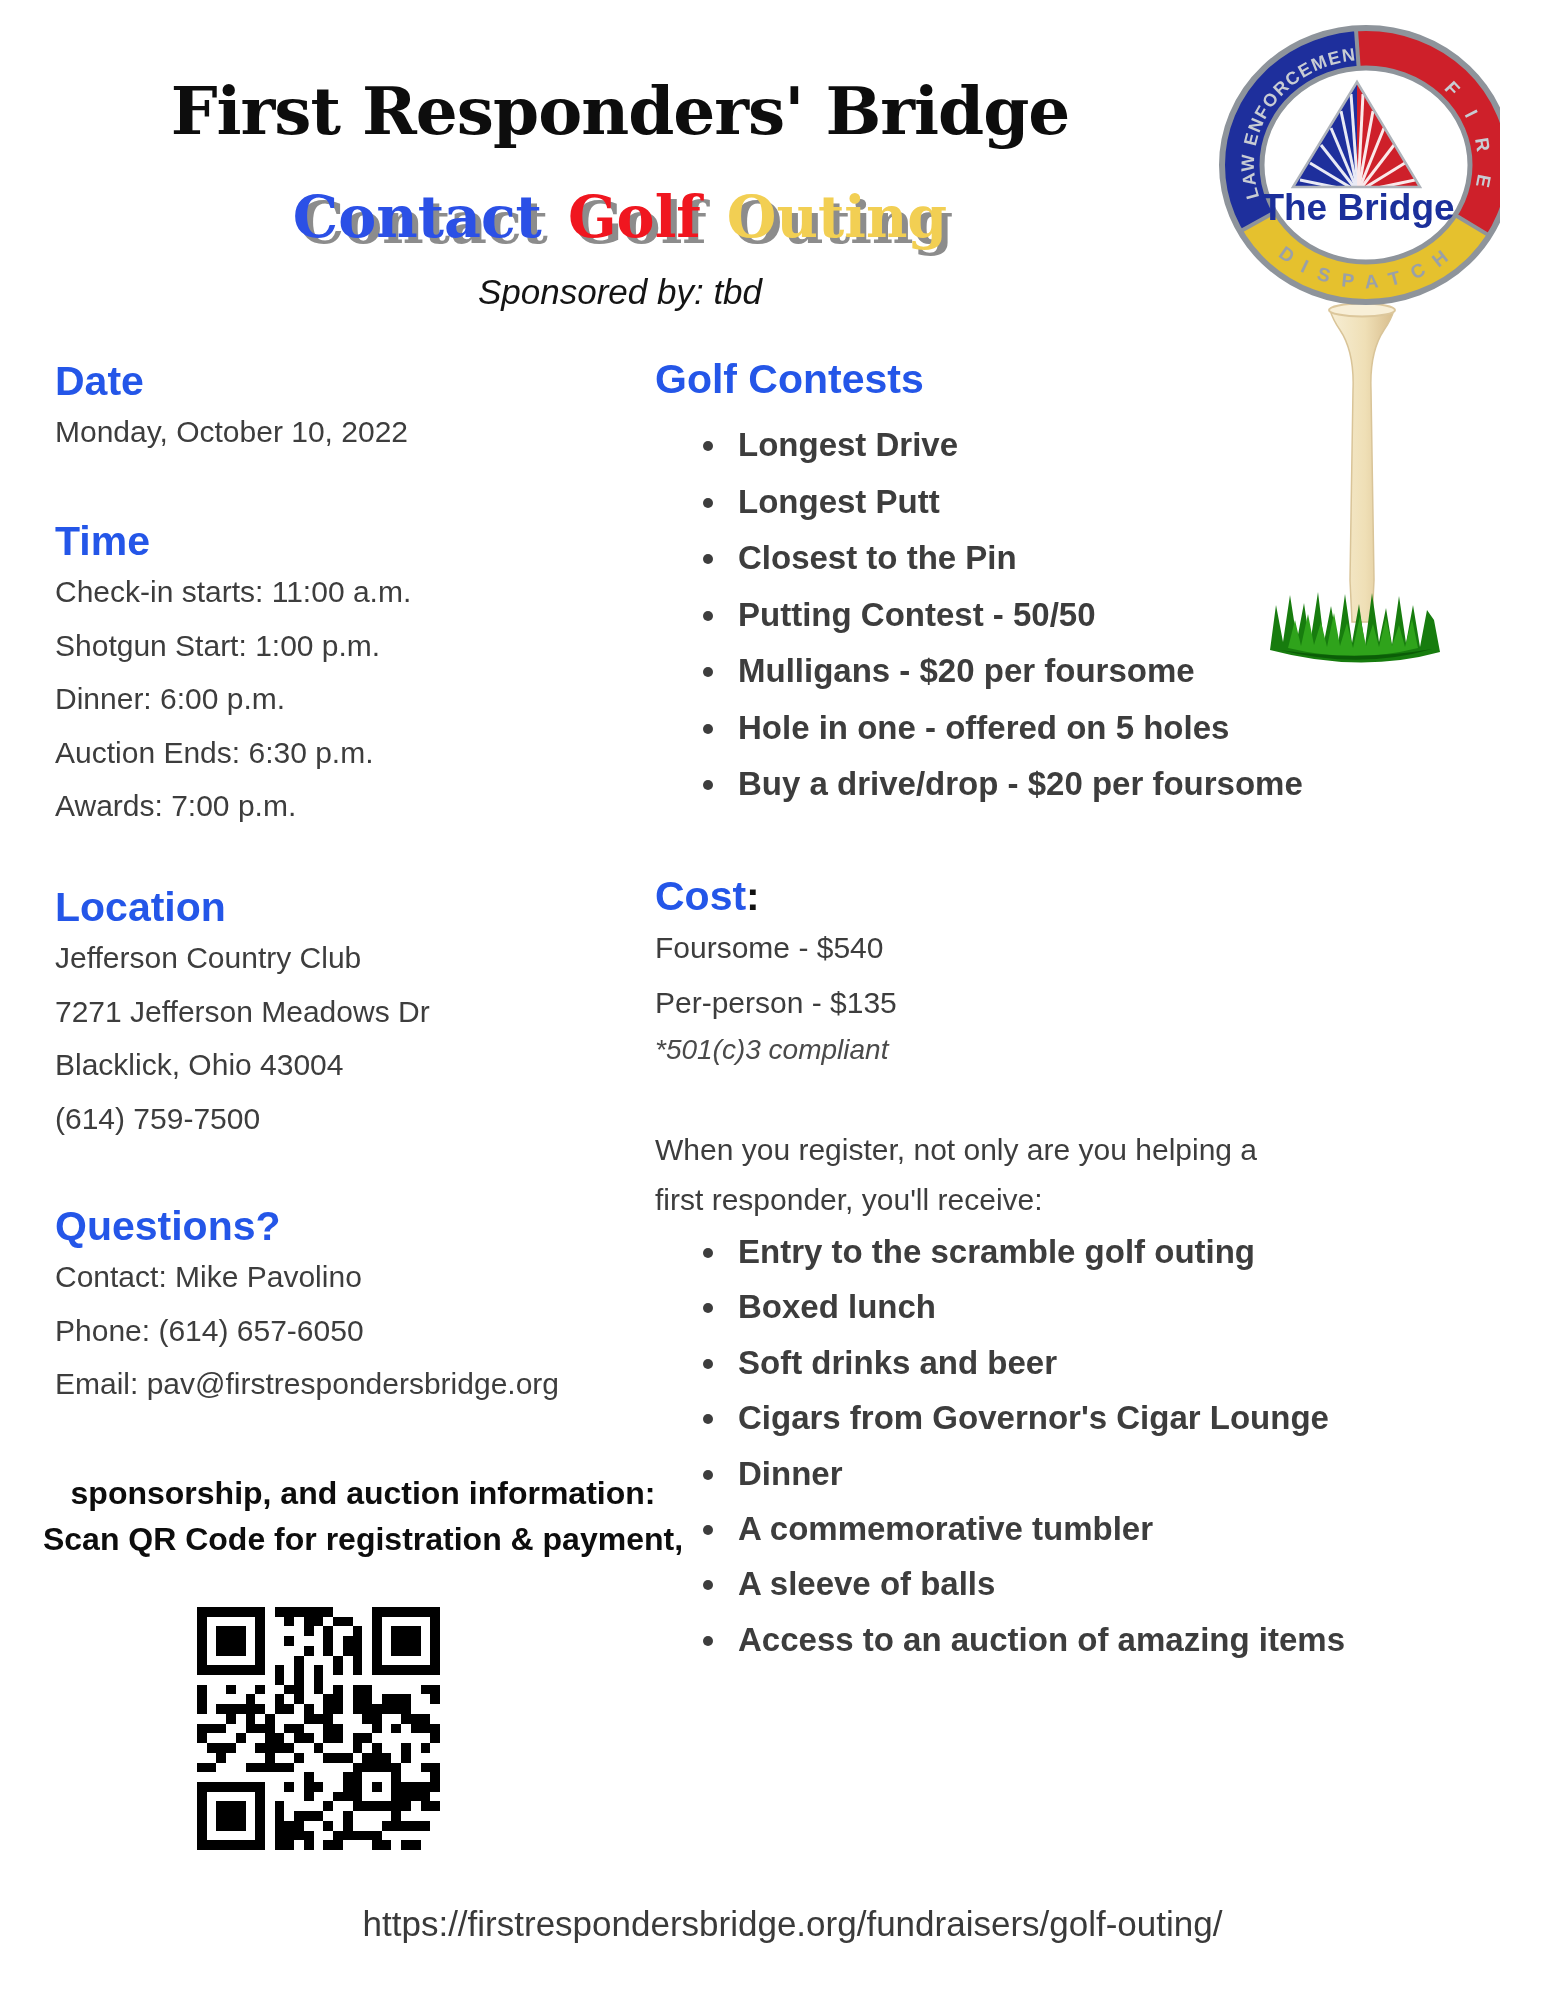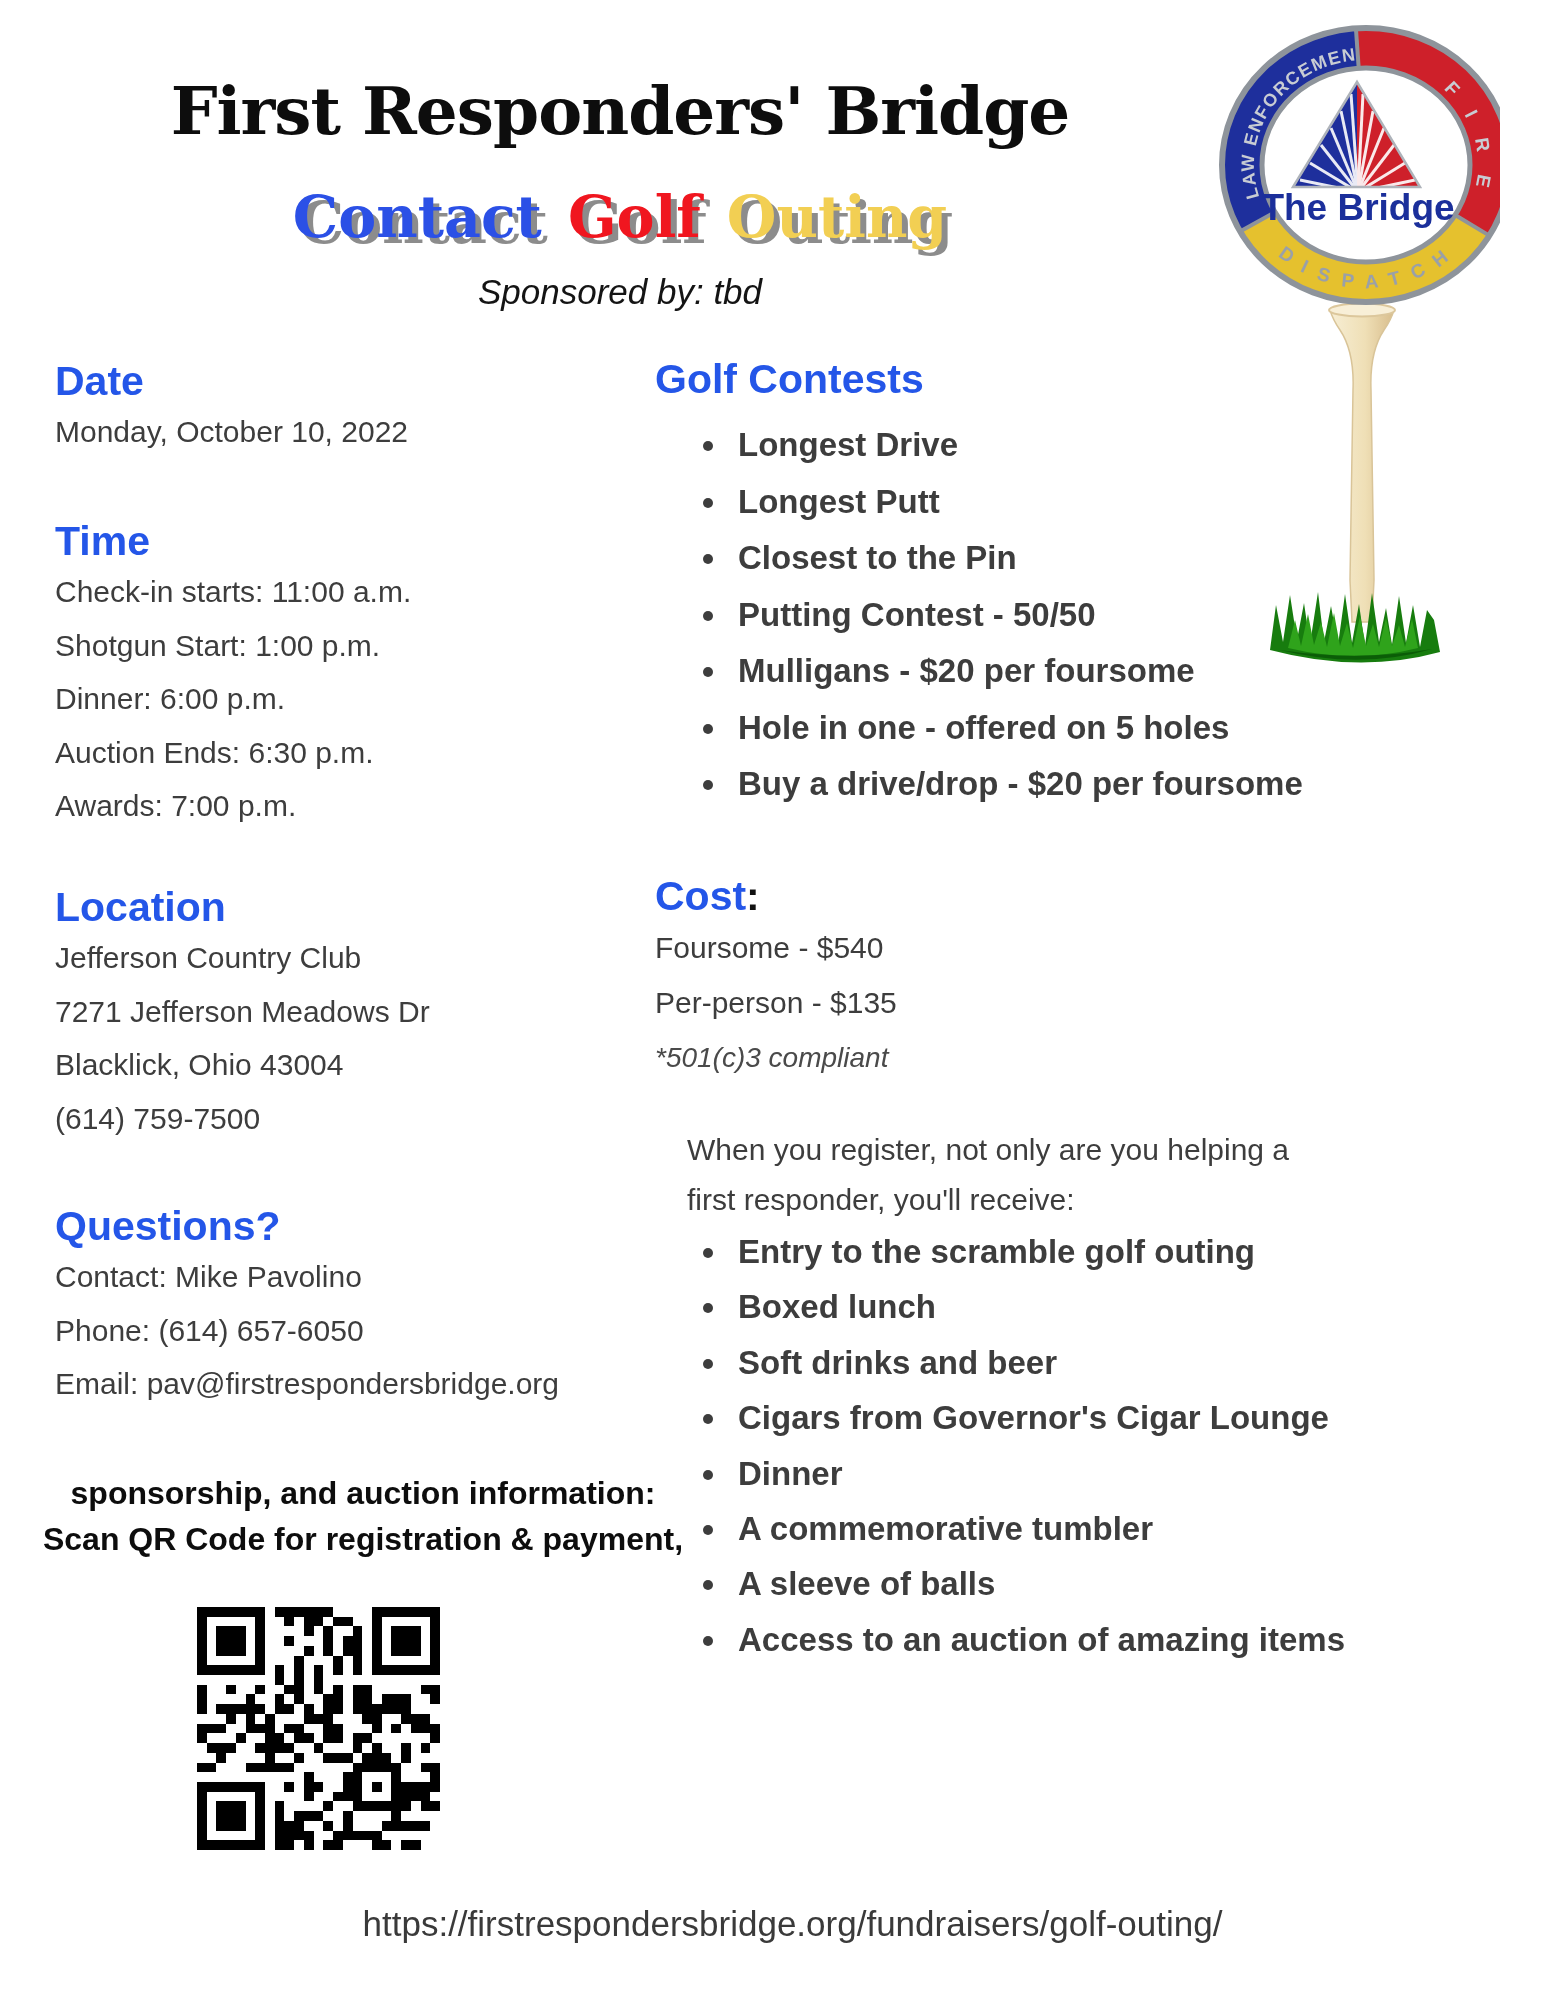--- a/index.html
+++ b/index.html
@@ -33,23 +33,23 @@
   .bline{font-size:30px;line-height:53.5px;color:var(--body-ink,#3d3d3d);font-weight:300;}
   
   #sec-date{top:359px;left:55px;}
   #sec-time{top:519px;left:55px;}
   #sec-location{top:885px;left:55px;}
   #sec-questions{top:1204px;left:55px;}
   
   #sec-contests{top:357px;left:655px;width:780px;}
   #sec-cost{top:874px;left:655px;width:780px;}
   #sec-cost .lines .bline{line-height:55px;}
-  .note{font-style:italic;font-size:28px;line-height:40px;color:#4a4a4a;margin-top:8px;font-weight:300;}
+  .note{font-style:italic;font-size:28px;line-height:40px;color:#4a4a4a;font-weight:300;}
   .intro{position:absolute;top:1125px;left:655px;width:820px;}
-  .intro .bline{line-height:50px;margin-left:32px;}
+  .intro .bline{line-height:50px;}
   ul.blist{margin:16px 0 0 0;padding:0 0 0 75px;list-style:disc;}
   ul.blist li{font-size:33px;color:var(--body-ink,#3d3d3d);font-weight:700;padding-left:8px;}
   #contests-list li{line-height:56.5px;}
   #benefits-list{position:absolute;top:1224px;left:655px;width:820px;margin:0;}
   #benefits-list li{line-height:55.4px;}
   
   .qr-caption{
     position:absolute;top:1470px;left:0;width:726px;text-align:center;
     font-weight:bold;font-size:32px;line-height:46px;color:#0d0d0d;
   }

